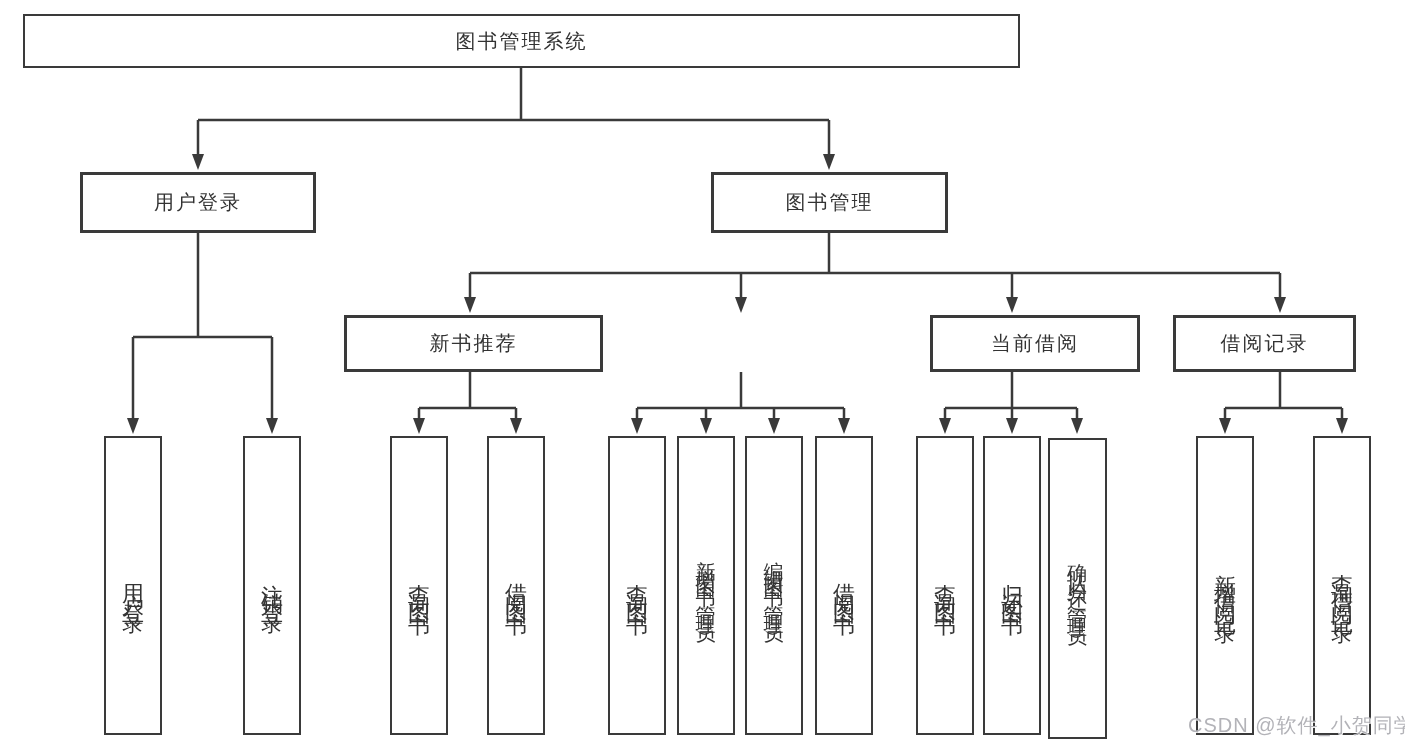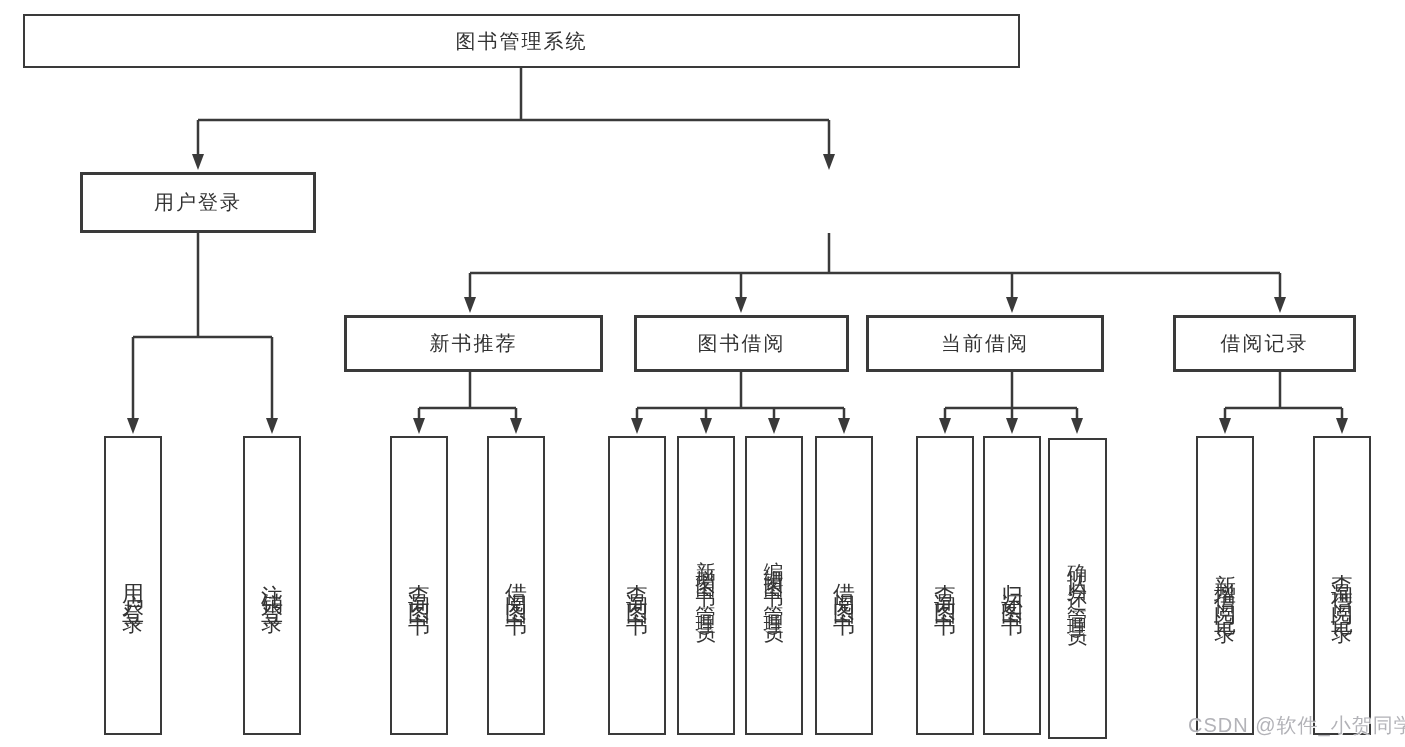--- a/index.html
+++ b/index.html
@@ -108,28 +108,28 @@
       M1336,418 L1348,418 L1342,434 Z"></path>
   </svg>
 
   <div class="box h thin" style="left:23px; top:14px; width:997px; height:54px">
     <span>图书管理系统</span>
   </div>
 
   <div class="box h" style="left:80px; top:172px; width:236px; height:61px">
     <span>用户登录</span>
   </div>
+  <div class="box h" style="left:711px; top:172px; width:237px; height:61px">
+    <span>图书管理</span>
+  </div>
 
   <div class="box h" style="left:344px; top:315px; width:259px; height:57px">
     <span>新书推荐</span>
   </div>
-  <div class="box h" style="left:634px; top:315px; width:215px; height:57px">
-    <span>图书借阅</span>
-  </div>
-  <div class="box h" style="left:866px; top:315px; width:238px; height:57px">
+  <div class="box h" style="left:930px; top:315px; width:210px; height:57px">
     <span>当前借阅</span>
   </div>
   <div class="box h" style="left:1173px; top:315px; width:183px; height:57px">
     <span>借阅记录</span>
   </div>
 
   <div class="box v" style="left:104px; top:436px; width:58px; height:299px">
     <span class="vtext">用户登录</span>
   </div>
   <div class="box v" style="left:243px; top:436px; width:58px; height:299px">

